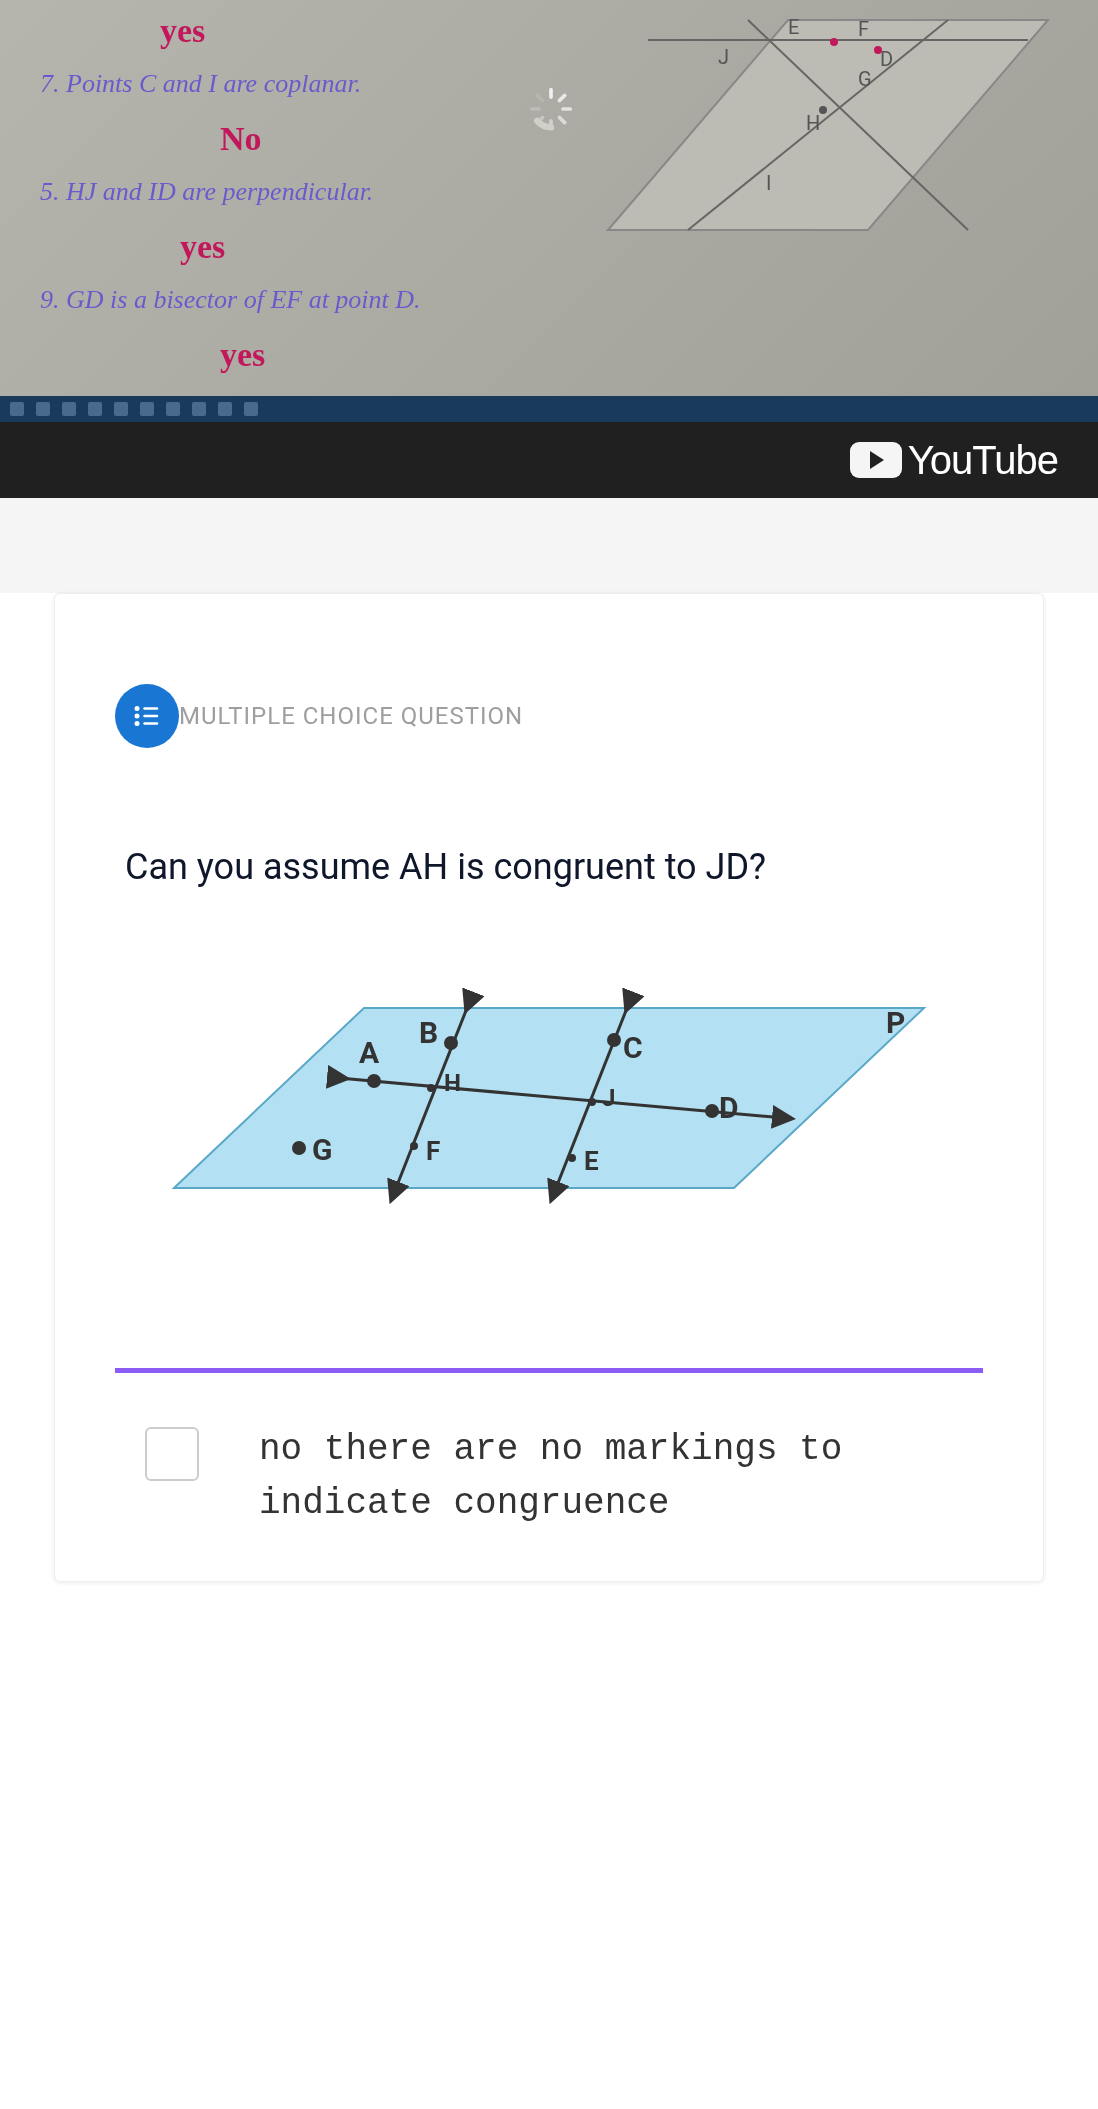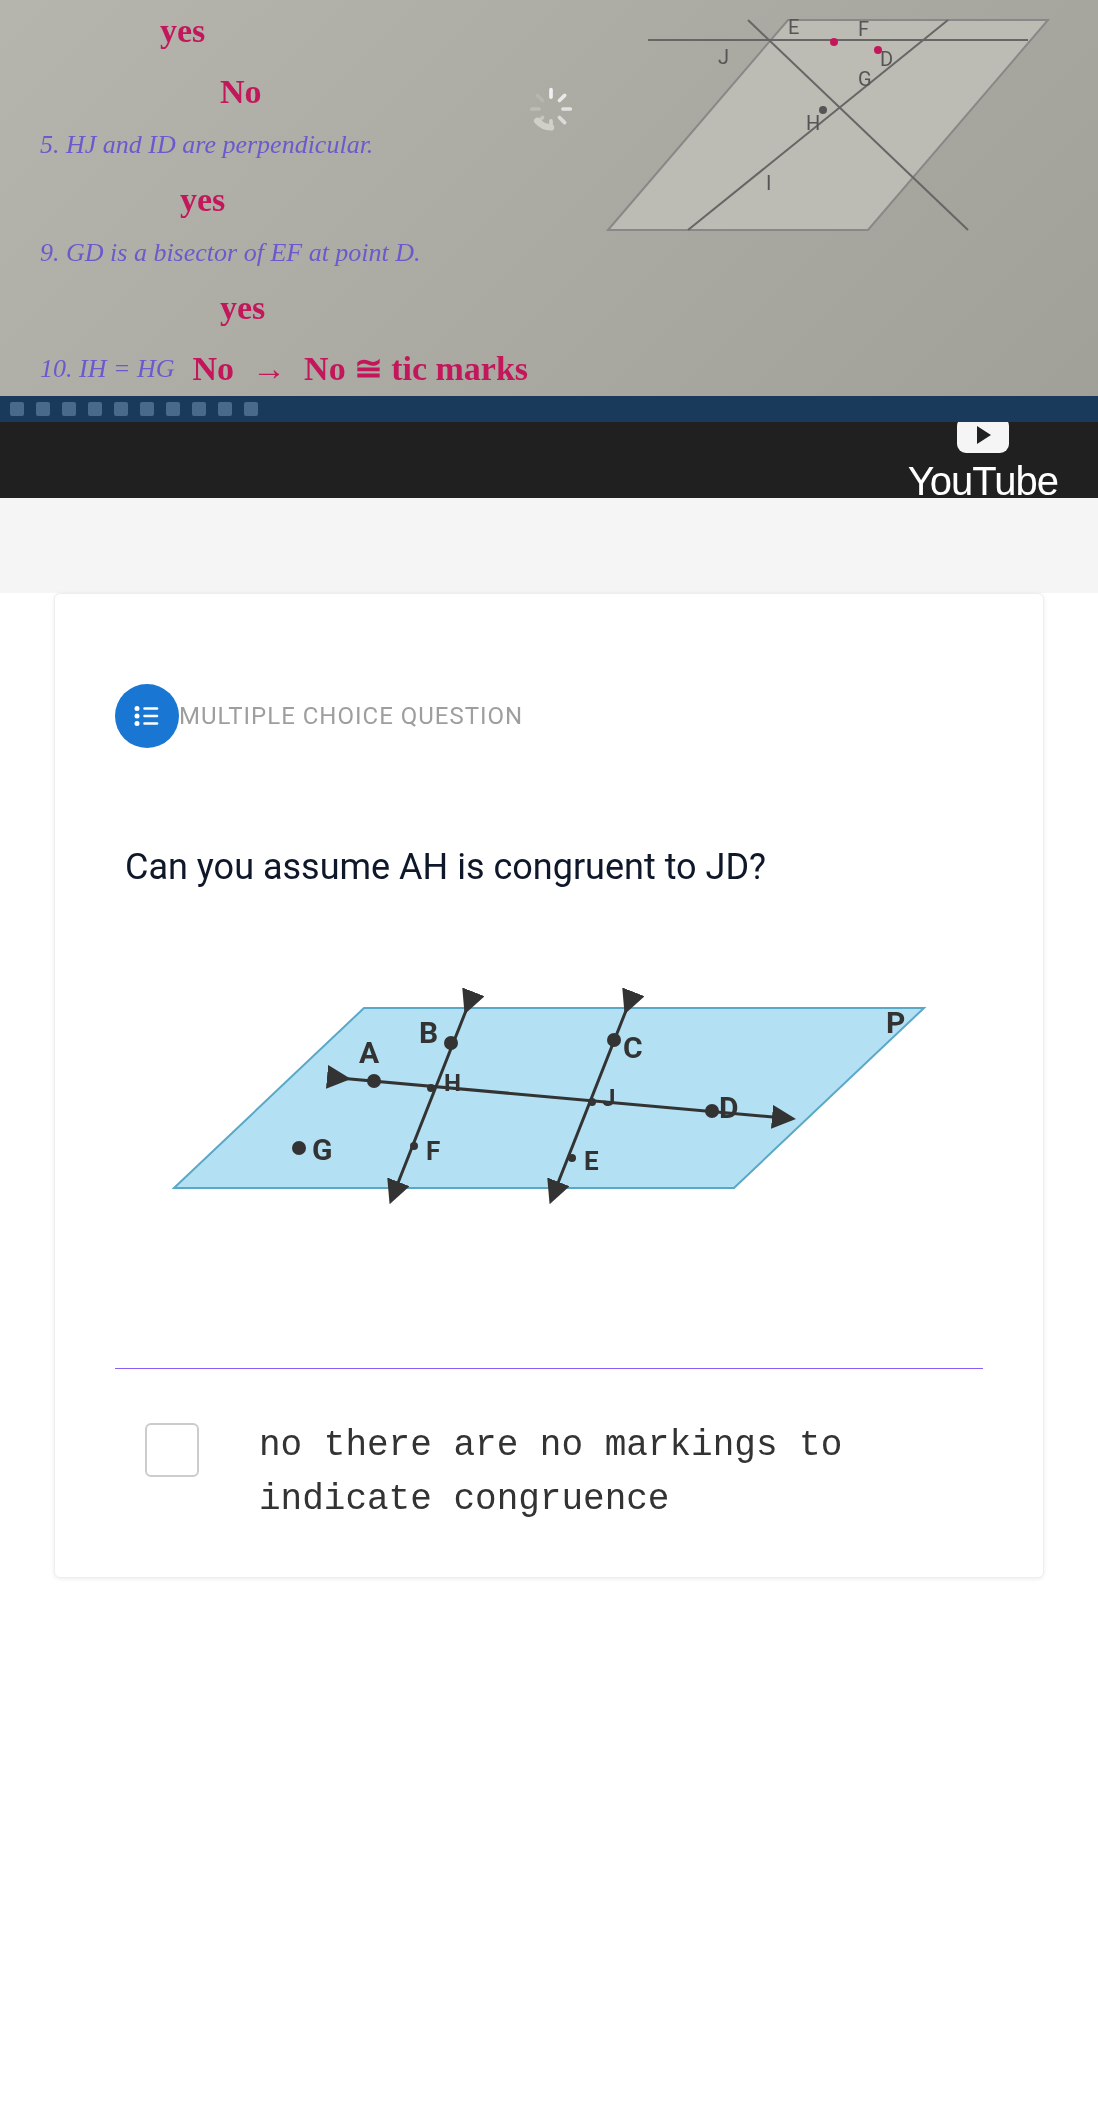--- a/index.html
+++ b/index.html
@@ -81,21 +81,20 @@
   }
   .youtube-logo {
     display: flex;
     align-items: center;
     gap: 6px;
     color: #fff;
     font-size: 40px;
     font-weight: 500;
     letter-spacing: -1px;
     font-family: Arial, sans-serif;
-    flex-direction: column;
   }
   .yt-play {
     width: 52px;
     height: 36px;
     background: #f5f5f5;
     border-radius: 9px;
     display: flex;
     align-items: center;
     justify-content: center;
   }
@@ -152,21 +151,21 @@
   .q-image {
     display: flex;
     justify-content: center;
     margin-bottom: 160px;
   }
   .answer-option {
     display: flex;
     align-items: flex-start;
     gap: 60px;
     padding: 50px 30px;
-    border-top: 1px solid #8b5cf6;
+    border-top: 5px solid #8b5cf6;
   }
   .checkbox {
     width: 54px;
     height: 54px;
     border: 2px solid #ccc;
     border-radius: 6px;
     flex-shrink: 0;
     margin-top: 4px;
     cursor: pointer;
   }
@@ -179,20 +178,23 @@
 </style>
 </head>
 <body>
 
 <div class="video-section">
   <div class="video-content">
     <div class="video-text-area">
       <div class="video-line">
         <span class="handwritten" style="margin-left:120px;margin-top:-10px">yes</span>
       </div>
+      <div class="video-line">
+          <span>7. Points C and I are coplanar.</span>
+        </div>
       <div class="video-line">
           <span class="handwritten" style="margin-left:180px">No</span>
         </div>
       <div class="video-line">
           <span>5. HJ and ID are perpendicular.</span>
         </div>
       <div class="video-line">
           <span class="handwritten" style="margin-left:140px">yes</span>
         </div>
       <div class="video-line">

